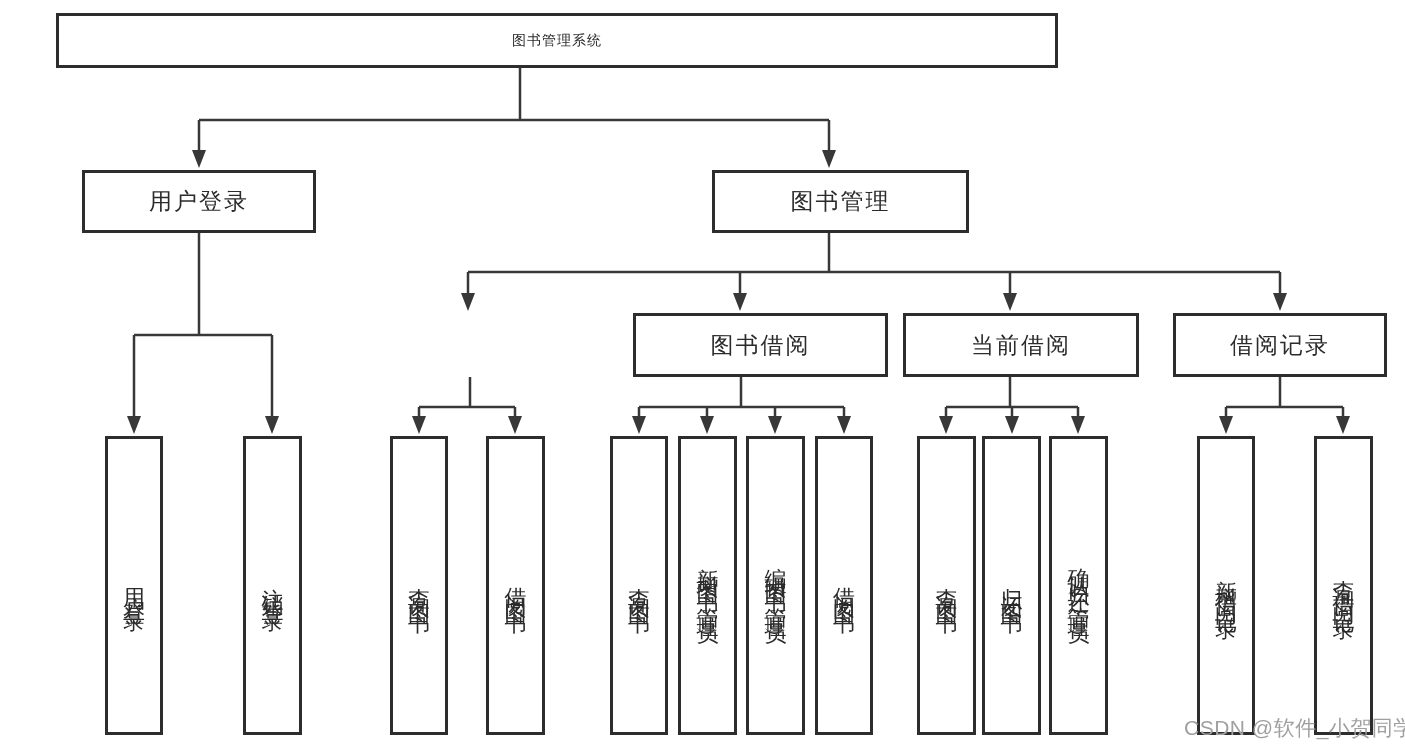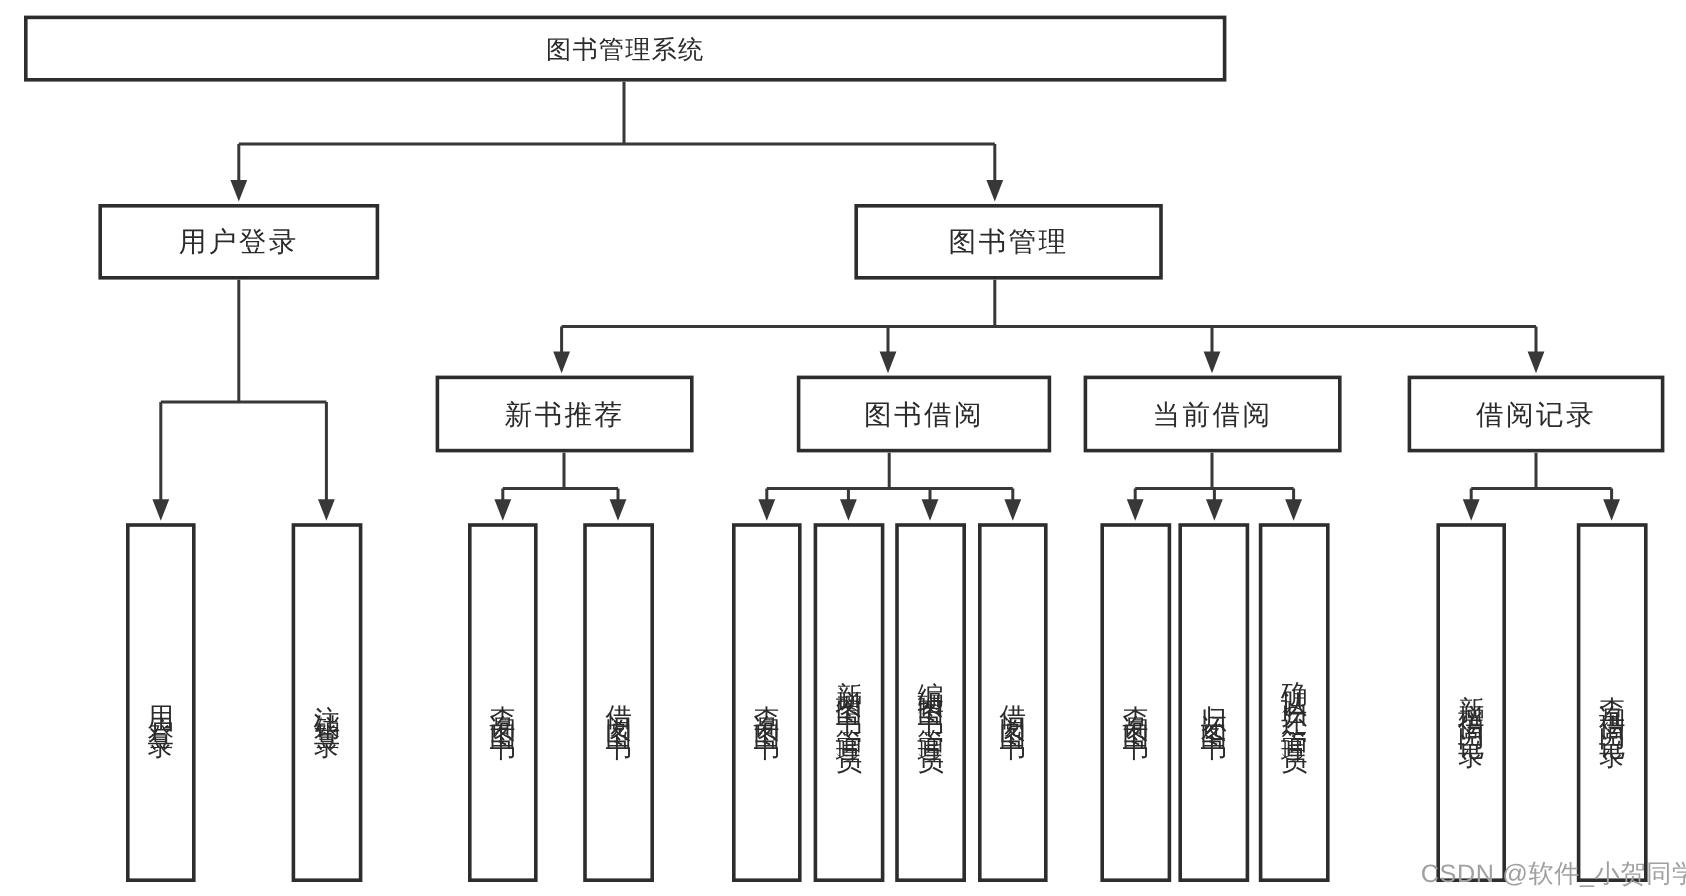--- a/index.html
+++ b/index.html
@@ -9,21 +9,21 @@
     position:relative; width:1405px; height:747px;
     background:#ffffff; overflow:hidden;
   }
   .connectors { position:absolute; left:0; top:0; }
   .node {
     position:absolute; border:3px solid #2d2d2d; background:#ffffff;
     display:flex; align-items:center; justify-content:center;
     color:#2b2b2b;
   }
   .h-node { font-size:23px; letter-spacing:2px; white-space:nowrap; }
-  .root-node { font-size:21px; letter-spacing:1px; }
+  .root-node { font-size:14px; letter-spacing:1px;margin-left:36px; }
   .leaf {
     writing-mode:vertical-rl; text-orientation:mixed;
     font-size:22px; letter-spacing:8px; line-height:1;
   }
   .watermark {
     position:absolute; color:#a0a0a0; font-size:21px;
     letter-spacing:0.5px; white-space:nowrap; z-index:5;
   }
 </style>
 </head>
@@ -60,23 +60,22 @@
              M1071 416 L1085 416 L1078 434 Z
              M1219 416 L1233 416 L1226 434 Z
              M1336 416 L1350 416 L1343 434 Z"></path>
   </svg>
 
   <div class="node h-node root-node" style="left:20px;top:13px;width:1002px;height:55px">图书管理系统</div>
 
   <div class="node h-node" style="left:82px;top:170px;width:234px;height:63px">用户登录</div>
   <div class="node h-node" style="left:712px;top:170px;width:257px;height:63px">图书管理</div>
 
-  <div class="node h-node" style="left:363px;top:313px;width:215px;height:64px">新书推荐</div>
-  <div class="node h-node" style="left:664px;top:313px;width:212px;height:64px">图书借阅</div>
-  <div class="node h-node" style="left:903px;top:313px;width:215px;height:64px">当前借阅</div>
+  <div class="node h-node" style="left:633px;top:313px;width:255px;height:64px">图书借阅</div>
+  <div class="node h-node" style="left:903px;top:313px;width:236px;height:64px">当前借阅</div>
   <div class="node h-node" style="left:1173px;top:313px;width:214px;height:64px">借阅记录</div>
 
   <div class="node leaf" style="left:105px;top:436px;width:58px;height:299px">用户登录</div>
   <div class="node leaf" style="left:243px;top:436px;width:59px;height:299px">注销登录</div>
 
   <div class="node leaf" style="left:390px;top:436px;width:58px;height:299px">查询图书</div>
   <div class="node leaf" style="left:486px;top:436px;width:59px;height:299px">借阅图书</div>
 
   <div class="node leaf" style="left:610px;top:436px;width:58px;height:299px">查询图书</div>
   <div class="node leaf" style="left:678px;top:436px;width:59px;height:299px">新增图书（管理员）</div>

